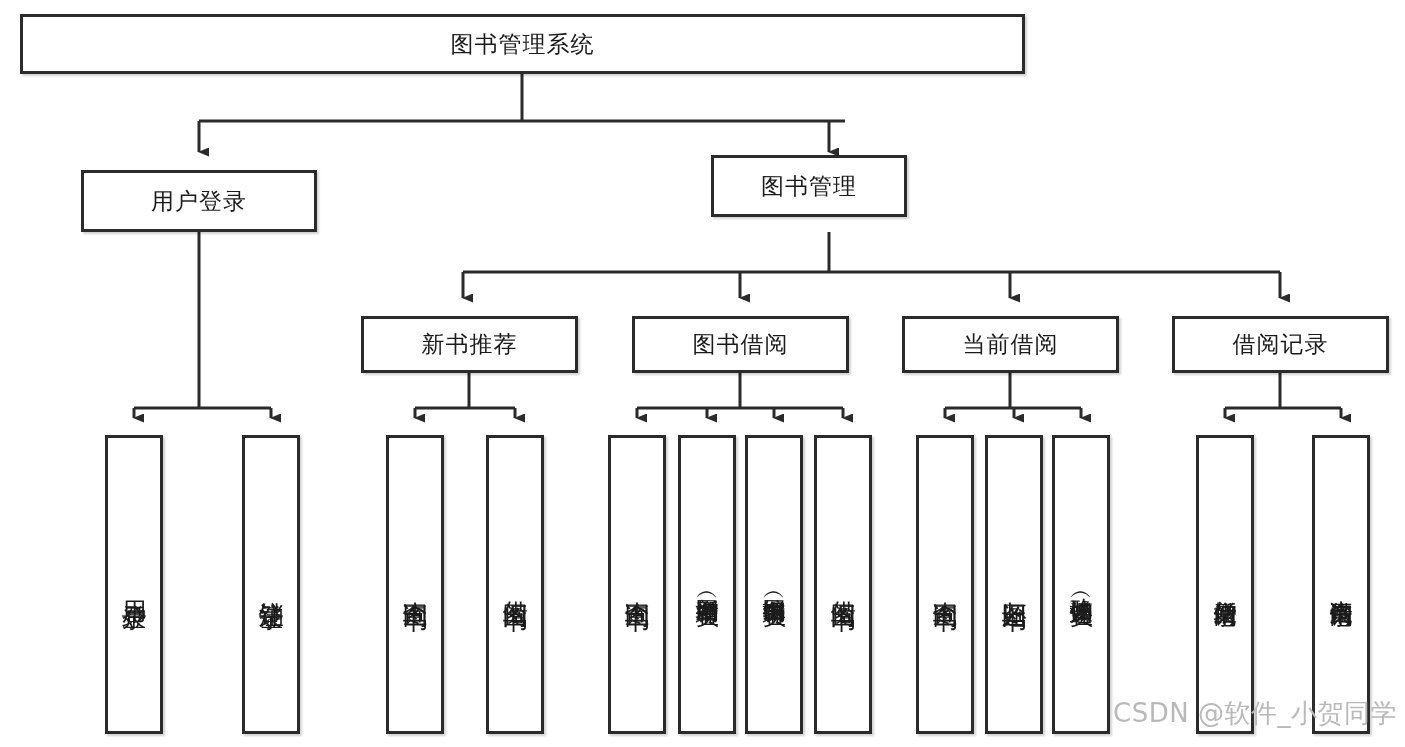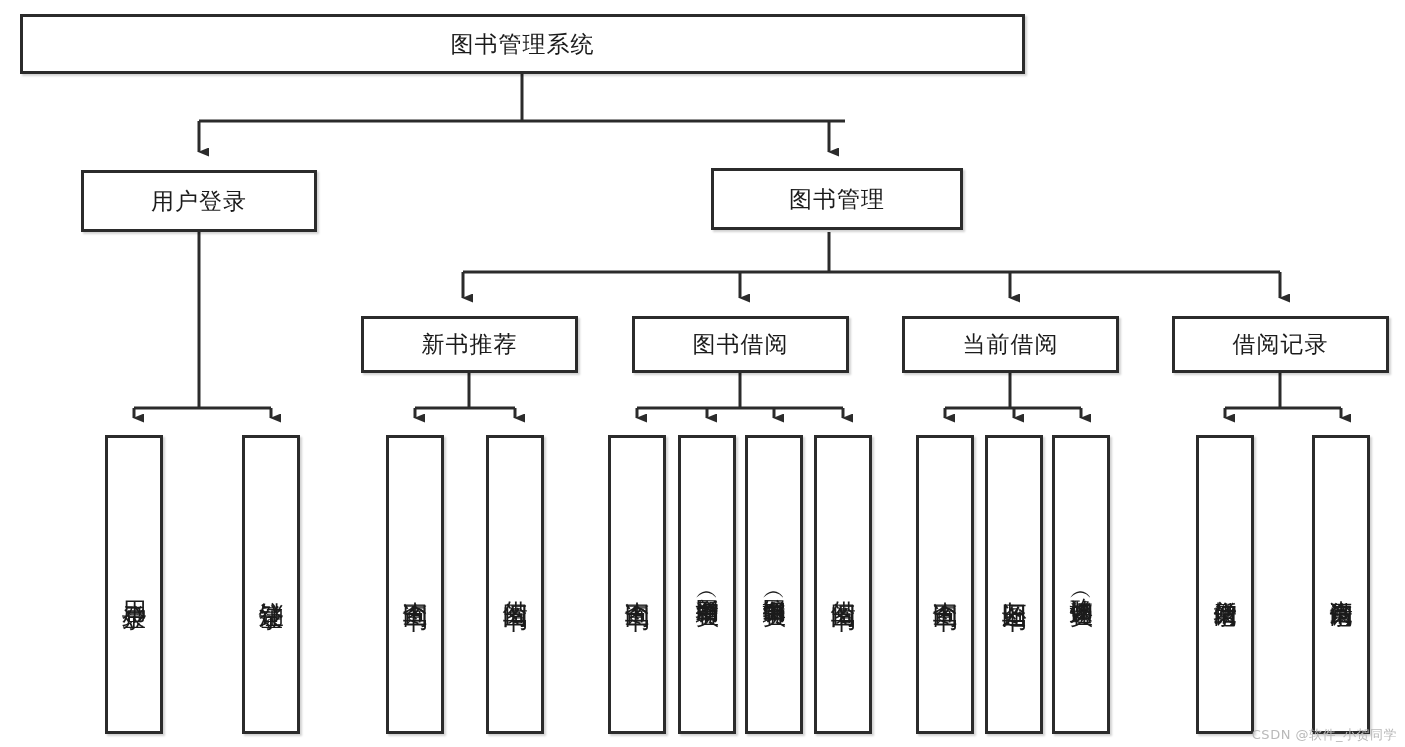--- a/index.html
+++ b/index.html
@@ -62,22 +62,22 @@
     position: absolute;
     left: 0;
     top: 0;
     width: 1405px;
     height: 747px;
     pointer-events: none;
   }
   .watermark {
     position: absolute;
     right: 8px;
-    bottom: 3px;
-    font-size: 13px;
+    bottom: 16px;
+    font-size: 26px;
     color: #b9b9b9;
     white-space: nowrap;
     letter-spacing: 0.5px;
   }
 </style>
 </head>
 <body>
 
 <div id="diagram-root">
 
@@ -131,21 +131,21 @@
     </g>
   </svg>
 
   <div class="node-box" style="left:20px; top:14px; width:1005px; height:60px;">
     <span class="node-label-h">图书管理系统</span>
   </div>
 
   <div class="node-box" style="left:81px; top:170px; width:236px; height:62px;">
     <span class="node-label-h">用户登录</span>
   </div>
-  <div class="node-box" style="left:711px; top:168px; width:252px; height:62px;font-family:Liberation Mono, monospace;">
+  <div class="node-box" style="left:711px; top:155px; width:196px; height:62px;font-family:Liberation Mono, monospace;">
     <span class="node-label-h">图书管理</span>
   </div>
 
   <div class="node-box" style="left:361px; top:316px; width:217px; height:57px;">
     <span class="node-label-h">新书推荐</span>
   </div>
   <div class="node-box" style="left:632px; top:316px; width:217px; height:57px;">
     <span class="node-label-h">图书借阅</span>
   </div>
   <div class="node-box" style="left:1172px; top:316px; width:217px; height:57px;">

